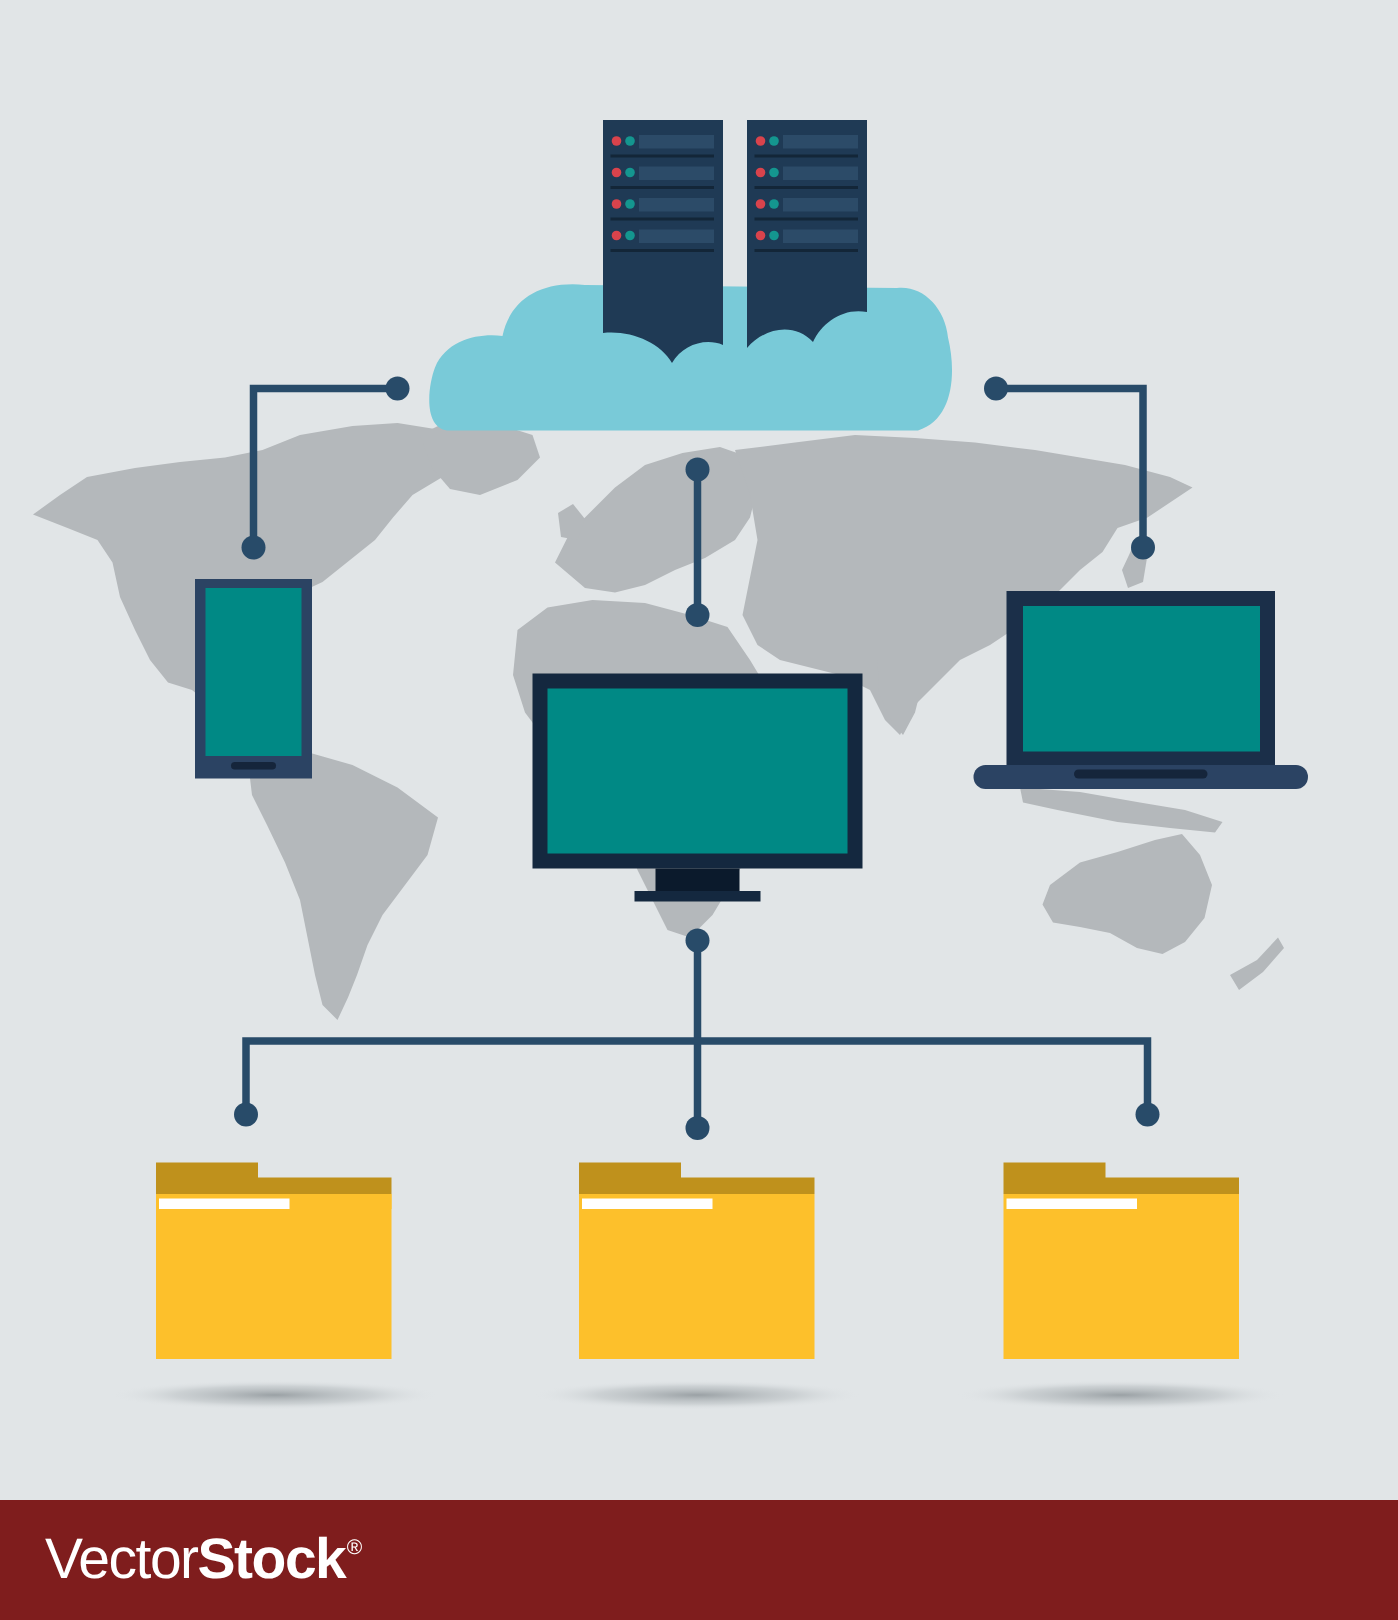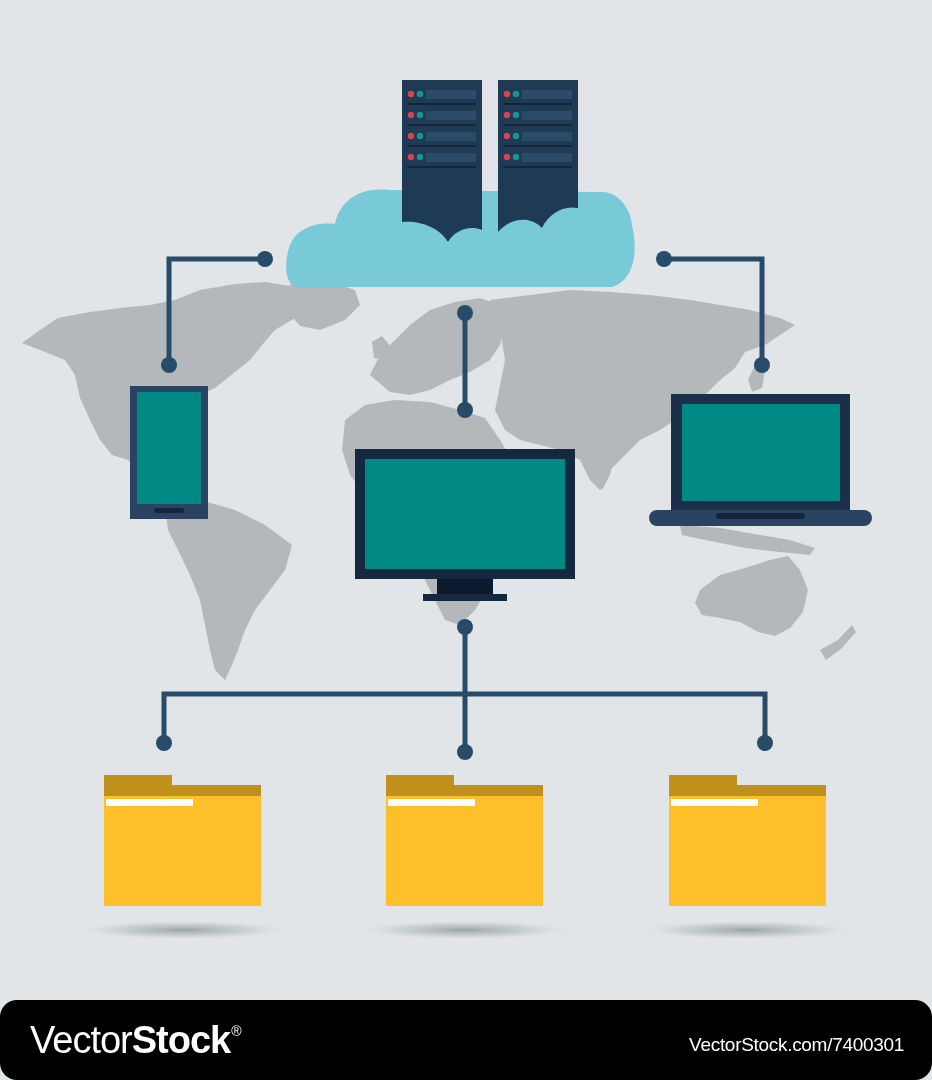--- a/index.html
+++ b/index.html
@@ -1,19 +1,19 @@
 <!DOCTYPE html>
 <html><head>
 <meta charset="utf-8">
 <style>
   html, body { margin:0; padding:0; }
   body { width:932px; height:1080px; background:#e1e5e7; position:relative; overflow:hidden; font-family:"Liberation Sans", sans-serif; }
   .canvas { position:absolute; left:0; top:0; width:932px; height:1000px; background:#e1e5e7; }
   svg.art { position:absolute; left:0; top:0; }
-  .footer { position:absolute; left:0; top:1000px; width:932px; height:80px; background:#000000; color:#fff;border-radius:17px; }
+  .footer { position:absolute; left:0; top:1000px; width:932px; height:80px; background:#7f1d1d; color:#fff; }
   .brand { position:absolute; left:30px; top:19px; font-size:38px; letter-spacing:-1px; font-family:"Liberation Sans", sans-serif; }
   .brand .thin { font-weight:300; }
   .brand .bold { font-weight:700; }
   .brand sup { font-size:14px; vertical-align:top; position:relative; top:4px; margin-left:1px; }
   .ref { position:absolute; right:28px; top:34px; font-size:19px; letter-spacing:-0.3px; }
 </style>
 </head>
 <body>
 
 <div class="canvas">
@@ -164,14 +164,13 @@
     <rect x="669" y="796" width="157" height="110" fill="#fdc02b"></rect>
     <rect x="671" y="799" width="87" height="7" fill="#ffffff"></rect>
   </g>
 </svg>
 </div>
 
 <div class="footer">
   <div class="brand">
     <span class="thin">Vector</span><span class="bold">Stock</span><sup>®</sup>
   </div>
-  <div class="ref">VectorStock.com/7400301</div>
 </div>
 
 </body></html>

